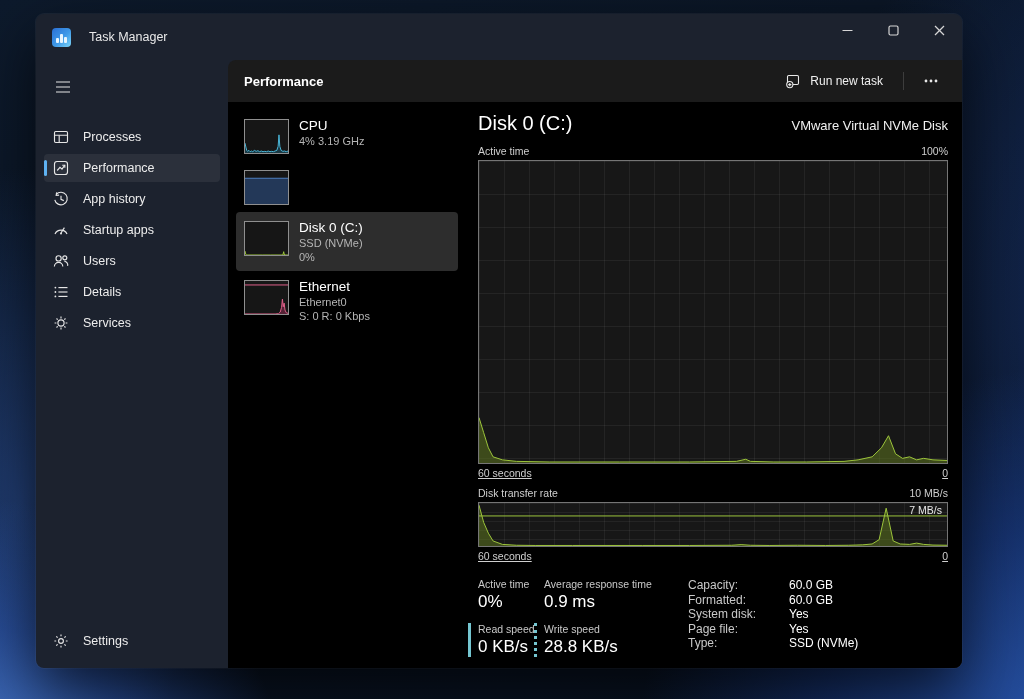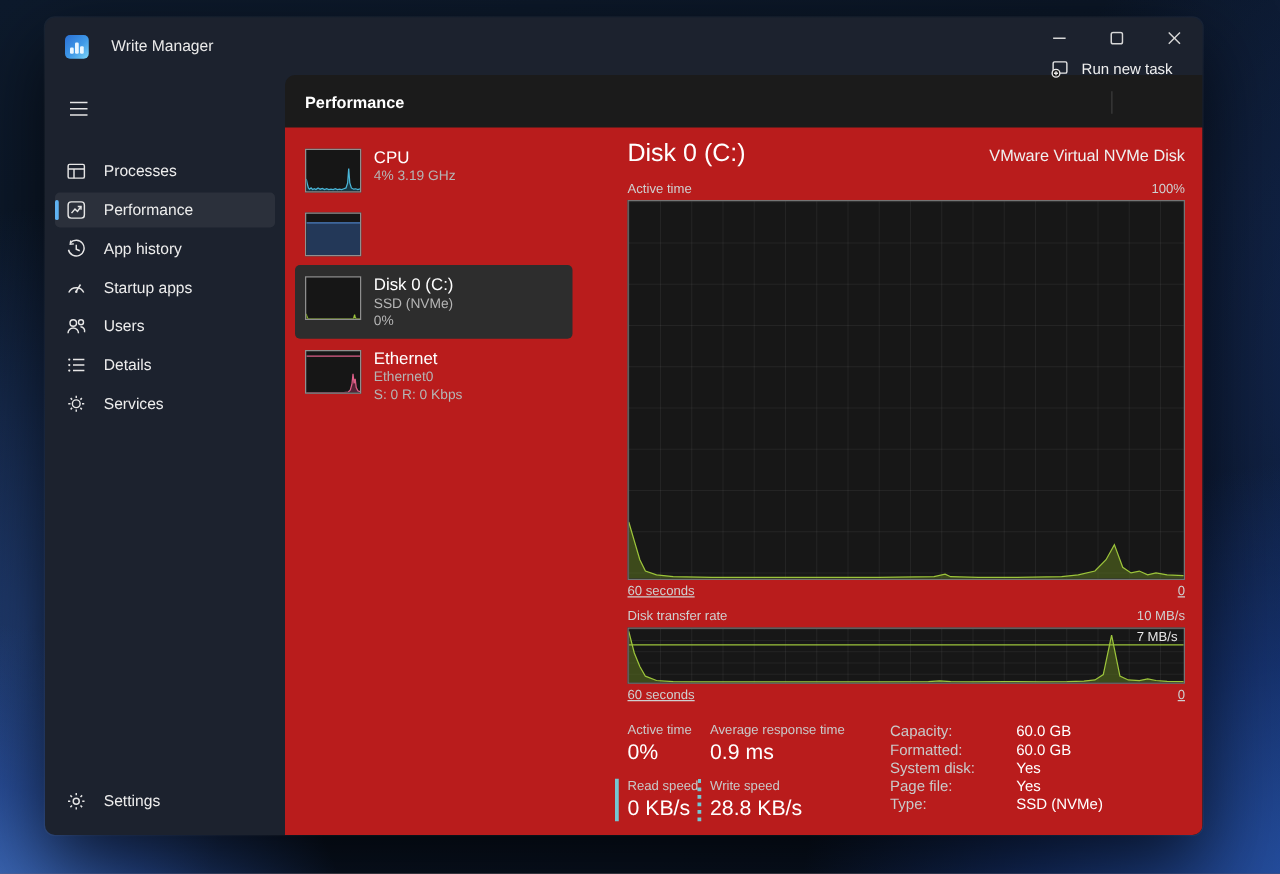--- a/index.html
+++ b/index.html
@@ -41,28 +41,28 @@
   .nav-item .label { color:#ededed; font-size:12.5px; }
   .nav-item.selected { background:rgba(255,255,255,.065); }
   .nav-item.selected::before { content:""; position:absolute; left:0px; top:6px; width:3px; height:16px;
     border-radius:2px; background:var(--accent); }
   .nav-item svg, .hamburger svg { stroke:#e6e6e6; fill:none; stroke-width:1.15; }
   .sidebar-bottom { margin-top:auto; margin-bottom:10px; }
   
   .content { flex:1; background:#1b1b1b; border-top-left-radius:8px; display:flex; flex-direction:column; min-width:0; }
   .content-header { height:42px; flex:0 0 auto; display:flex; align-items:center; padding:0 14px 0 16px; }
   .content-header .page-title { color:#fff; font-size:13px; font-weight:700; }
-  .header-actions { margin-left:auto; display:flex; align-items:center; gap:4px;flex-direction:column; }
+  .header-actions { margin-left:auto; display:flex; align-items:center; gap:4px; }
   .run-task-btn { display:flex; align-items:center; gap:9px; padding:6px 10px; border-radius:4px;
     color:#f0f0f0; font-size:12px; cursor:default; }
   .run-task-btn svg { stroke:#e8e8e8; fill:none; stroke-width:1.1; }
   .header-divider { width:1px; height:18px; background:#3d3d3d; margin:0 6px; }
   .more-btn { width:34px; height:26px; border-radius:4px; display:flex; align-items:center; justify-content:center; }
   .more-btn svg circle { fill:#e8e8e8; }
-  .content-body { flex:1; background:#b91c1c; display:flex; padding:8px 12px 0 8px; min-height:0;gap:24px; }
+  .content-body { flex:1; background:#000000; display:flex; padding:8px 12px 0 8px; min-height:0; }
   
   .perf-list { width:222px; flex:0 0 auto; }
   .perf-item { display:flex; gap:10px; padding:7px 6px 7px 8px; border-radius:4px; cursor:default; }
   .perf-item.selected { background:#2d2d2d; }
   .mini-chart { width:45px; height:35px; flex:0 0 auto; background:#161616;
     border:1px solid #8f8f8f; position:relative; overflow:hidden; margin-top:2px; }
   .perf-item .txt .t { color:#fff; font-size:13.5px; line-height:17px; }
   .perf-item .txt .s { color:#b5b5b5; font-size:11px; line-height:14px; }
   
   .detail { flex:1; margin-left:20px; min-width:0; padding-right:2px; display:flex; flex-direction:column; }
@@ -98,21 +98,21 @@
 <body>
 
 <div class="window" style="--accent:#5fb2f2">
 
   <div class="titlebar">
     <div class="app-icon">
       <i style="height:5px"></i>
         <i style="height:9px"></i>
         <i style="height:6px"></i>
     </div>
-    <span class="title">Write Manager</span>
+    <span class="title">Task Manager</span>
     <div class="win-controls">
       <div class="win-btn">
         <svg width="11" height="11" viewBox="0 0 11 11">
             <line x1="0.5" y1="5.5" x2="10.5" y2="5.5" stroke-width="1.2"></line>
           </svg>
       </div>
       <div class="win-btn">
         <svg width="11" height="11" viewBox="0 0 11 11">
             <rect x="1" y="1" width="9" height="9" rx="1.5" fill="none" stroke-width="1.2"></rect>
           </svg>

